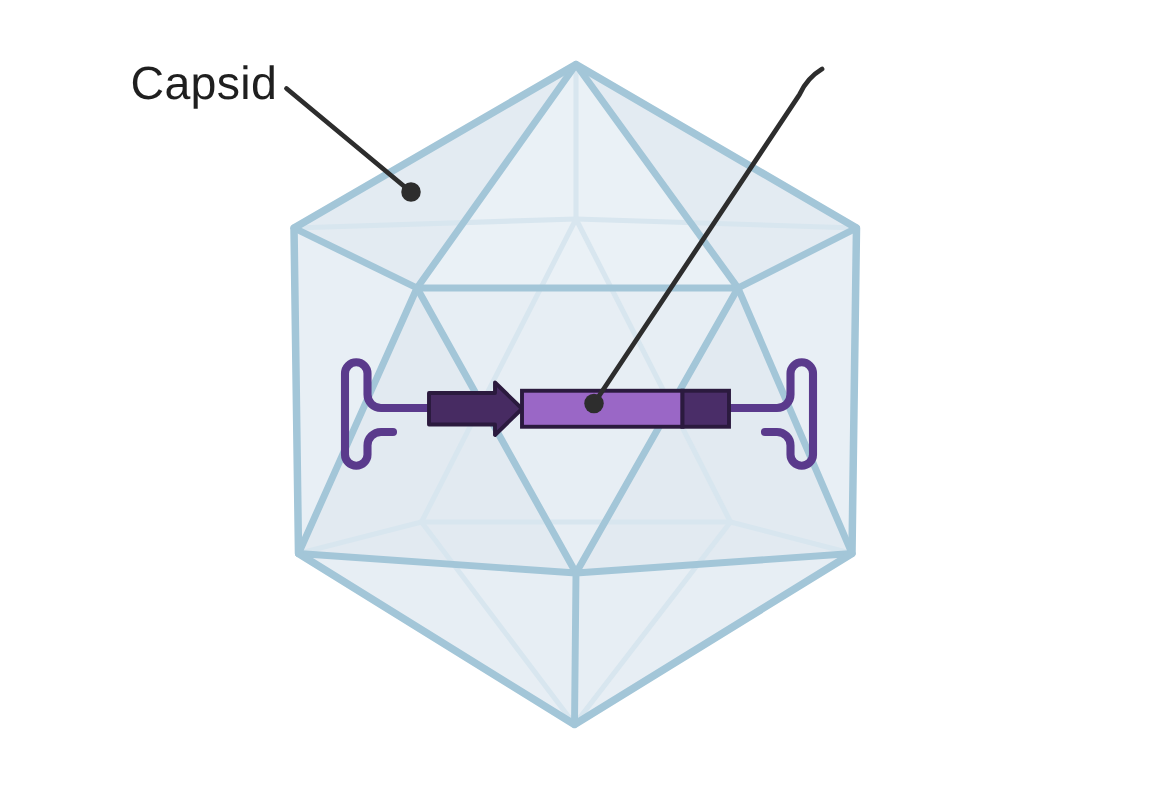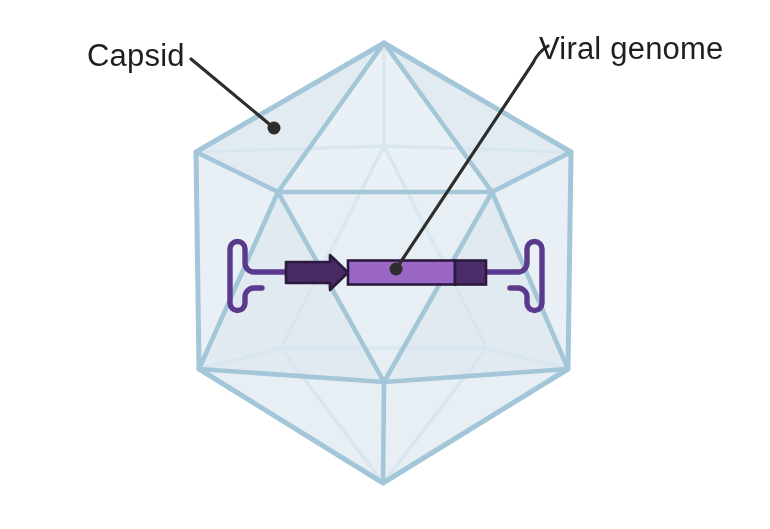--- a/index.html
+++ b/index.html
@@ -165,14 +165,13 @@
     <g>
       <line class="leader" x1="191" y1="59" x2="274" y2="128"></line>
       <circle class="pointer-dot" cx="274" cy="128" r="6.5"></circle>
 
       <path class="leader" d="M 548,46 Q 538,52 533,63 L 396,269"></path>
       <circle class="pointer-dot" cx="396" cy="269" r="6.5"></circle>
     </g>
   </svg>
 
   <div id="capsid-label" class="diagram-label">Capsid</div>
-  <div id="viral-genome-label" class="diagram-label">Viral genome</div>
 </div>
 
 </body></html>

